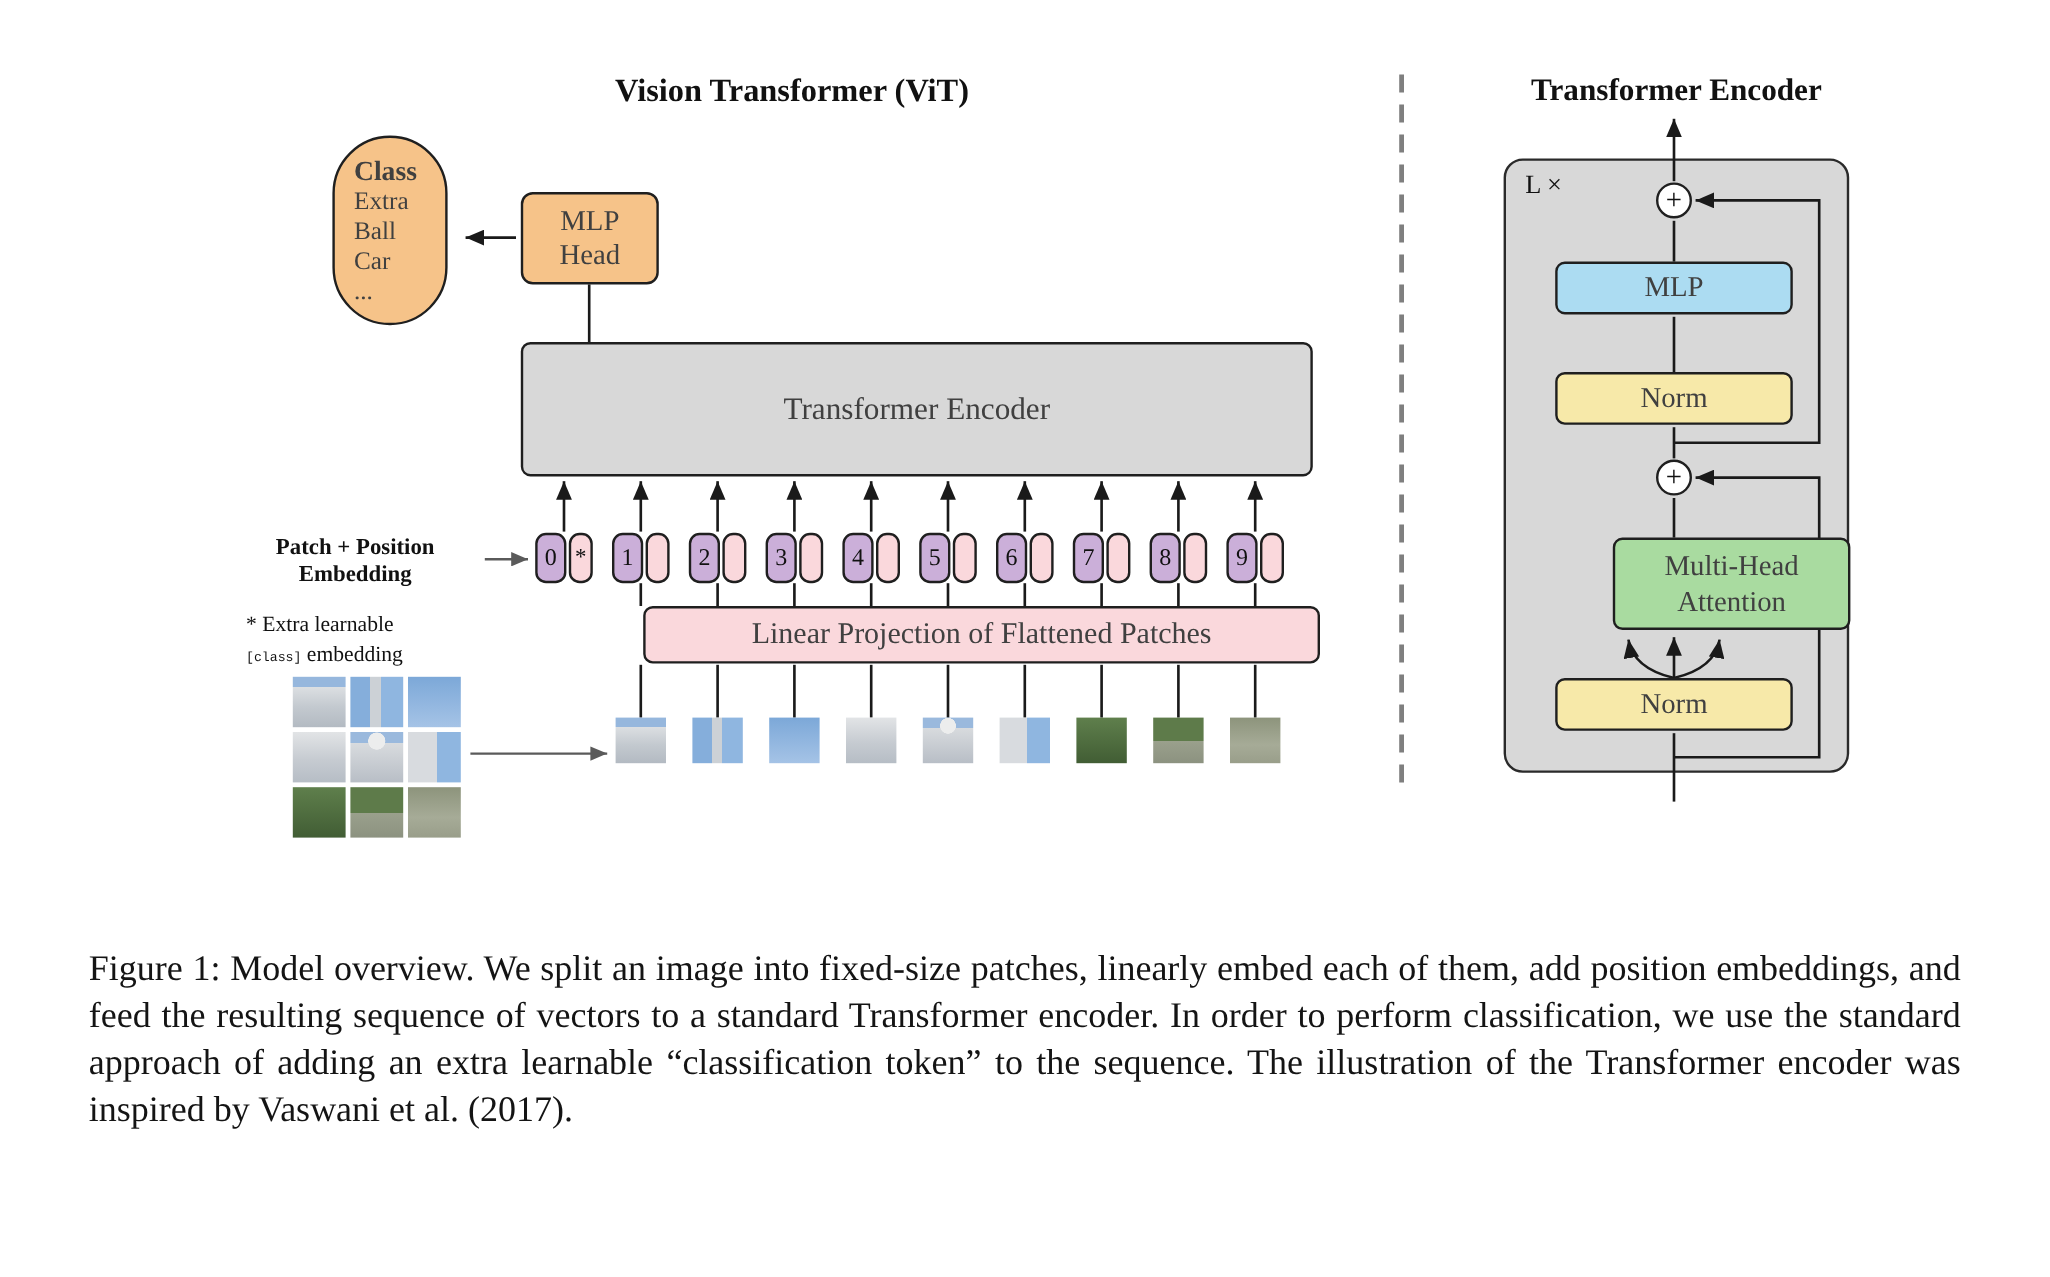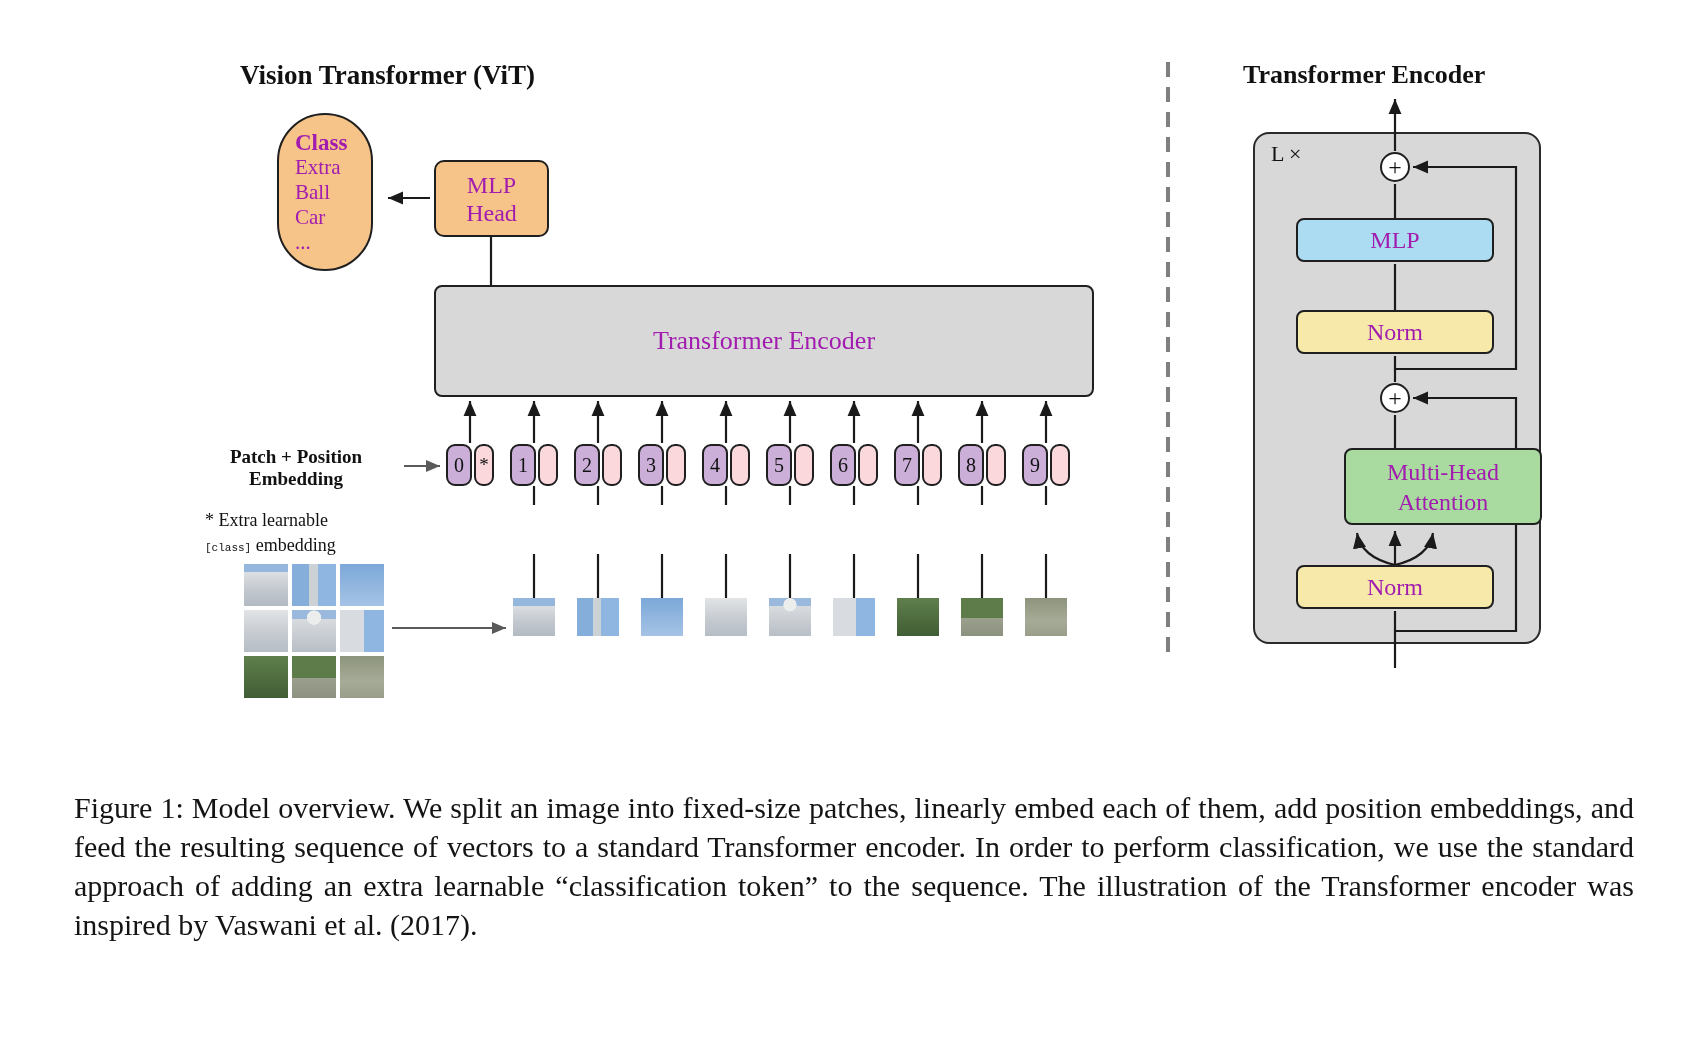--- a/index.html
+++ b/index.html
@@ -1,23 +1,23 @@
 <!DOCTYPE html>
 <html style="--orange: #F6C389; --purple: #CBAFD9; --pink: #FAD8DC; --graybox: #D8D8D8; --yellow: #F7E9A9; --green: #A9DBA0; --blue: #ACDCF2; --arrow: #1a1a1a; --arrow_gray: #5a5a5a;"><head>
 <meta charset="utf-8">
 <style>
   html,body{margin:0;padding:0;background:#fff;}
   .stage{position:relative;width:1708px;height:1064px;background:#fff;overflow:hidden;
          font-family:"Liberation Serif","DejaVu Serif",serif;color:#111;}
   svg.connectors{position:absolute;left:0;top:0;pointer-events:none;}
 
-  .title{position:absolute;font-weight:700;font-size:27px;}
+  .title{position:absolute;text-align:center;font-weight:700;font-size:27px;}
 
   .b{position:absolute;box-sizing:border-box;border:2px solid #1f1f1f;display:flex;
-     align-items:center;justify-content:center;text-align:center;color:#a21caf;
+     align-items:center;justify-content:center;text-align:center;color:#404040;
      font-family:"Liberation Serif","DejaVu Serif",serif;}
   .r8{border-radius:8px;}
   .r10{border-radius:10px;}
 
   .orange{background:var(--orange,#F6C389);}
   .gray{background:var(--graybox,#D8D8D8);}
   .pinkbox{background:var(--pink,#FAD8DC);}
   .bluebox{background:var(--blue,#ACDCF2);}
   .yellowbox{background:var(--yellow,#F7E9A9);}
   .greenbox{background:var(--green,#A9DBA0);}
@@ -199,20 +199,21 @@
   <div class="pp-label" style="left:196px;top:446px;width:200px;">
     <div>Patch + Position</div>
     <div>Embedding</div>
   </div>
 
   <div class="note" style="left:205px;top:508px;">
     <div>* Extra learnable</div>
     <div><span class="mono">[class]</span><span> embedding</span></div>
   </div>
 
+  <div class="b pinkbox r8" style="left:536px;top:505px;width:564px;height:48px;font-size:25px;">Linear Projection of Flattened Patches</div>
 
   <div class="patch p1" style="left:513px;top:598px;"></div>
   <div class="patch p2" style="left:577px;top:598px;"></div>
   <div class="patch p3" style="left:641px;top:598px;"></div>
   <div class="patch p4" style="left:705px;top:598px;"></div>
   <div class="patch p5" style="left:769px;top:598px;"></div>
   <div class="patch p6" style="left:833px;top:598px;"></div>
   <div class="patch p7" style="left:897px;top:598px;"></div>
   <div class="patch p8" style="left:961px;top:598px;"></div>
   <div class="patch p9" style="left:1025px;top:598px;"></div>

